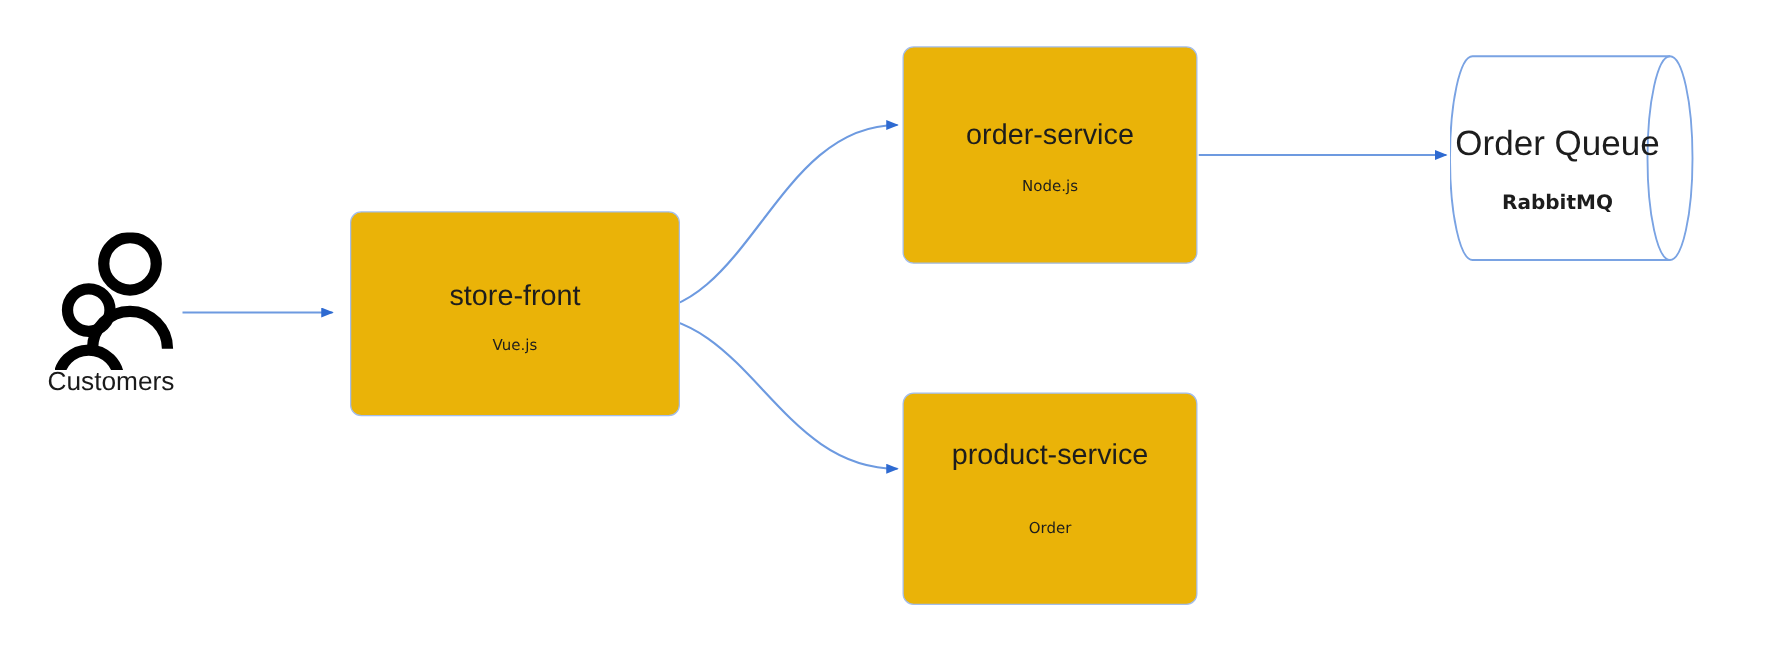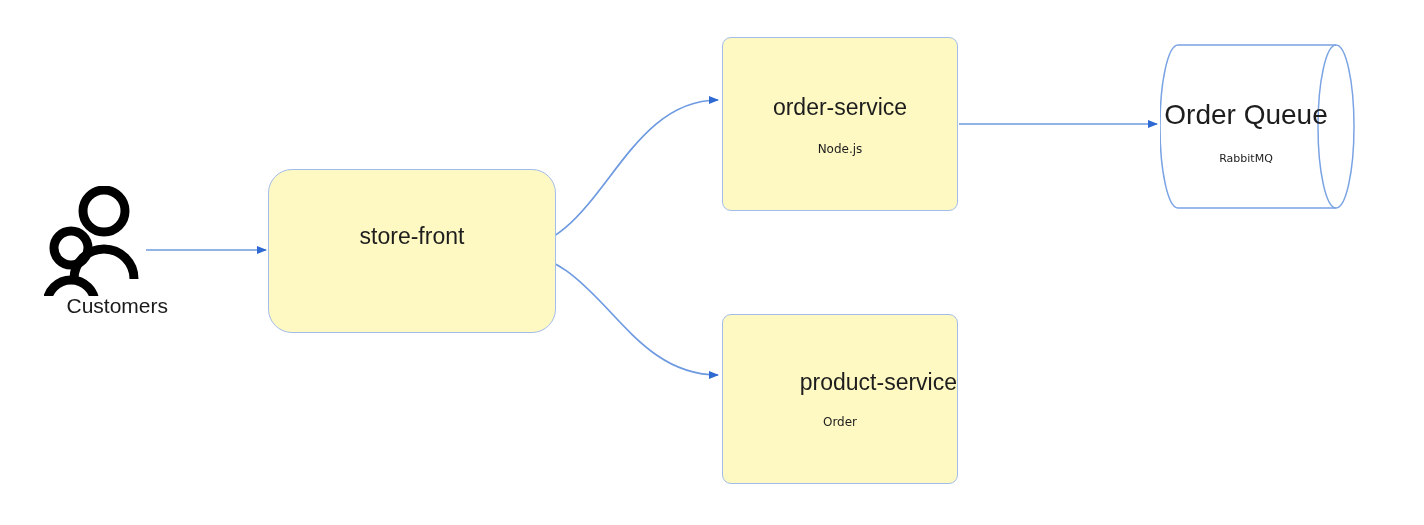--- a/index.html
+++ b/index.html
@@ -39,32 +39,32 @@
     left: 6px;
     top: 0;
     width: 100px;
     height: 110px;
   }
   .actor-label {
     position: absolute;
     left: 0;
     top: 108px;
     width: 130px;
-    text-align: right;
+    text-align: left;
     font-size: 21px;
     color: #1a1a1a;
     font-family: "Liberation Sans", sans-serif;
     white-space: nowrap;
   }
 
   
   .node {
     position: absolute;
     box-sizing: border-box;
-    background: #fef9c3;
+    background: #eab308;
     border: 1.6px solid #a3bdea;
     border-radius: 9px;
   }
   .node-title {
     position: absolute;
     left: 0;
     width: 100%;
     text-align: center;
     font-size: 23px;
     color: #1d1d1d;
@@ -75,30 +75,30 @@
     position: absolute;
     left: 0;
     width: 100%;
     text-align: center;
     font-size: 12px;
     color: #1d1d1d;
     font-family: "DejaVu Sans", sans-serif;
     white-space: nowrap;
   }
 
-  #node-store-front { left: 268px; top: 169px; width: 288px; height: 164px; border-radius: 24px; }
+  #node-store-front { left: 280px; top: 169px; width: 264px; height: 164px; }
   #node-store-front .node-title { top: 53px; }
   #node-store-front .node-sub   { top: 99px; }
 
   #node-order-service { left: 722px; top: 37px; width: 236px; height: 174px; }
   #node-order-service .node-title { top: 56px; }
   #node-order-service .node-sub   { top: 104px; }
 
   #node-product-service { left: 722px; top: 314px; width: 236px; height: 170px; }
-  #node-product-service .node-title { top: 54px; text-align: right; }
+  #node-product-service .node-title { top: 35px; }
   #node-product-service .node-sub   { top: 100px; }
 
   
   .cylinder {
     position: absolute;
     left: 1160px;
     top: 43px;
     width: 212px;
     height: 167px;
   }
@@ -113,24 +113,25 @@
     color: #1d1d1d;
     font-family: "Liberation Sans", sans-serif;
     white-space: nowrap;
   }
   .cyl-sub {
     position: absolute;
     left: 0;
     top: 109px;
     width: 172px;
     text-align: center;
-    font-size: 11px;
+    font-size: 16px;
     color: #1d1d1d;
     font-family: "DejaVu Sans", sans-serif;
     white-space: nowrap;
+    font-weight: bold;
   }
 </style>
 </head>
 <body>
 
 <div id="canvas">
 
   <svg id="edges" viewBox="0 0 1424 525" width="1424" height="525" xmlns="http://www.w3.org/2000/svg">
     <defs>
       <marker id="arrowhead" markerWidth="10" markerHeight="8" refX="9" refY="4" orient="auto" markerUnits="userSpaceOnUse">
@@ -154,20 +155,21 @@
       <path d="M 30 93 A 30 30 0 0 1 90 93" fill="none" stroke="#000000" stroke-width="9" stroke-linecap="butt"></path>
 
       <circle cx="27" cy="62" r="17" fill="none" stroke="#000000" stroke-width="9"></circle>
       <path d="M 3 118 A 24 24 0 0 1 51 118" fill="none" stroke="#000000" stroke-width="9" stroke-linecap="butt"></path>
     </svg>
     <div class="actor-label">Customers</div>
   </div>
 
   <div id="node-store-front" class="node">
     <div class="node-title">store-front</div>
+    <div class="node-sub">Vue.js</div>
   </div>
 
   <div id="node-order-service" class="node">
     <div class="node-title">order-service</div>
     <div class="node-sub">Node.js</div>
   </div>
 
   <div id="node-product-service" class="node">
     <div class="node-title">product-service</div>
     <div class="node-sub">Order</div>

